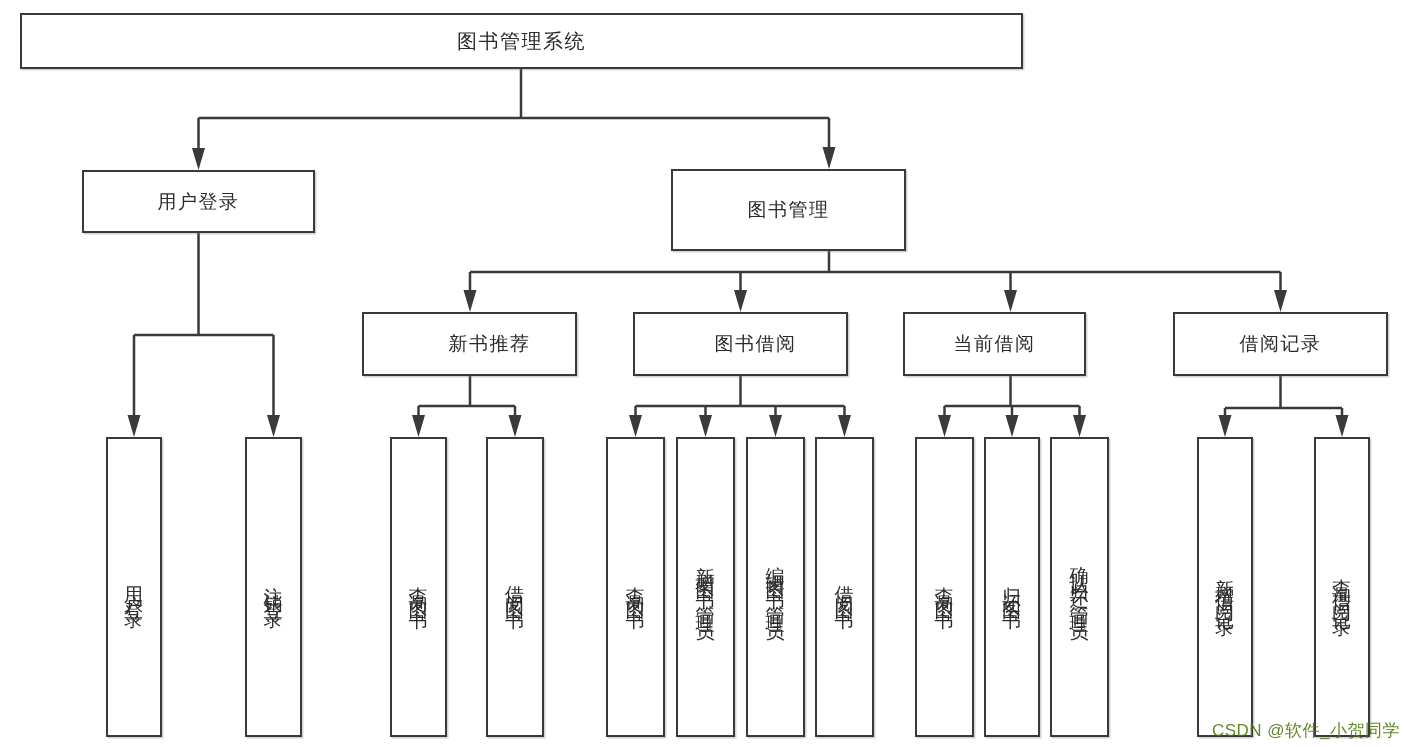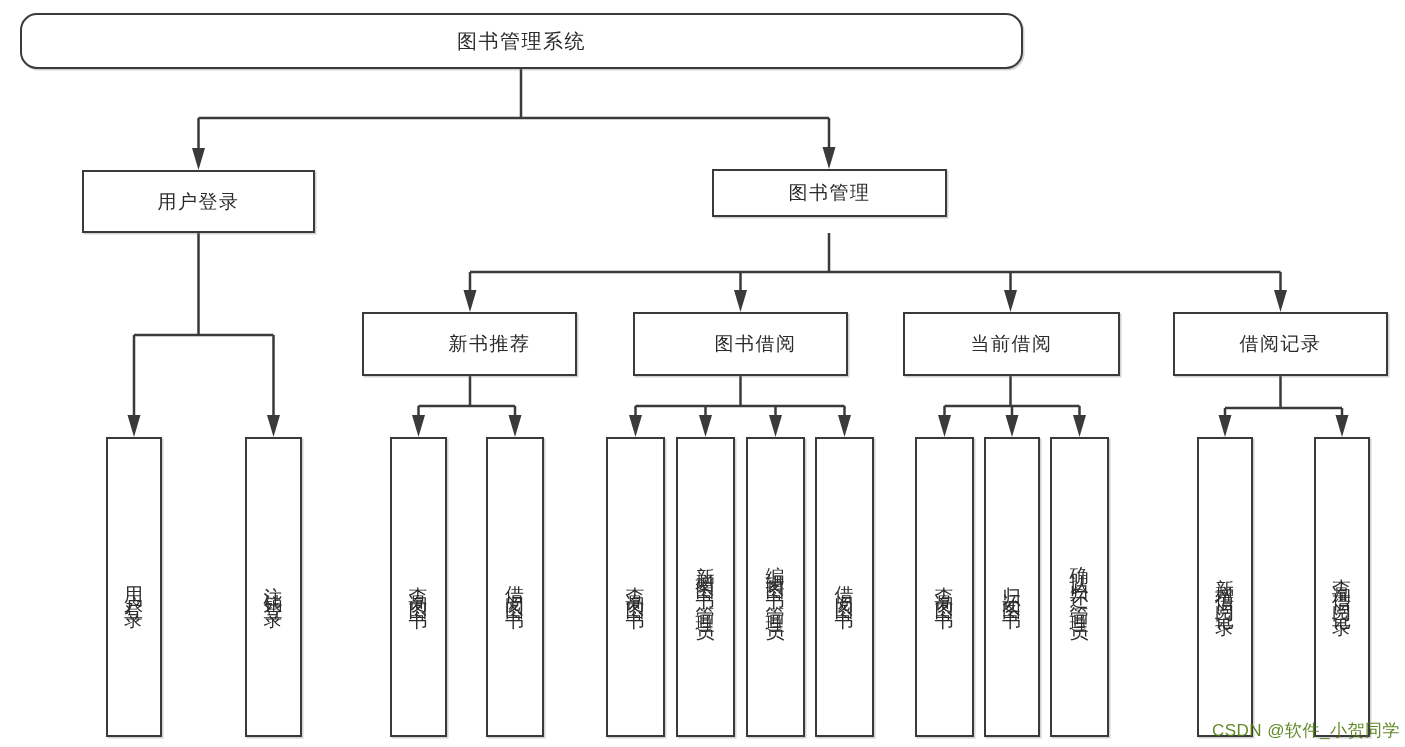--- a/index.html
+++ b/index.html
@@ -64,28 +64,28 @@
       M470,312 l-6.5,-22 h13 Z    M740.5,312 l-6.5,-22 h13 Z
       M1010.5,312 l-6.5,-22 h13 Z M1280.5,312 l-6.5,-22 h13 Z
       M418.5,437 l-6.5,-22 h13 Z  M515,437 l-6.5,-22 h13 Z
       M635.5,437 l-6.5,-22 h13 Z  M705.5,437 l-6.5,-22 h13 Z
       M775.5,437 l-6.5,-22 h13 Z  M844.5,437 l-6.5,-22 h13 Z
       M944.5,437 l-6.5,-22 h13 Z  M1012,437 l-6.5,-22 h13 Z
       M1079.5,437 l-6.5,-22 h13 Z M1225,437 l-6.5,-22 h13 Z
       M1342,437 l-6.5,-22 h13 Z"></path>
   </svg>
 
-  <div class="node root" style="left:20px;top:13px;width:1003px;height:56px;border-radius:17px;">图书管理系统</div>
+  <div class="node root" style="left:20px;top:13px;width:1003px;height:56px;">图书管理系统</div>
 
   <div class="node" style="left:82px;top:170px;width:233px;height:63px;">用户登录</div>
-  <div class="node" style="left:712px;top:169px;width:235px;height:48px;">图书管理</div>
+  <div class="node" style="left:671px;top:169px;width:235px;height:82px;">图书管理</div>
 
   <div class="node" style="left:362px;top:312px;width:215px;height:64px;padding-left:40px;">新书推荐</div>
   <div class="node" style="left:633px;top:312px;width:215px;height:64px;padding-left:30px;">图书借阅</div>
-  <div class="node" style="left:903px;top:312px;width:217px;height:64px;">当前借阅</div>
+  <div class="node" style="left:903px;top:312px;width:183px;height:64px;">当前借阅</div>
   <div class="node" style="left:1173px;top:312px;width:215px;height:64px;">借阅记录</div>
 
   <div class="node vnode" style="left:106px;top:437px;width:56px;height:300px;">用户登录</div>
   <div class="node vnode" style="left:245px;top:437px;width:57px;height:300px;">注销登录</div>
 
   <div class="node vnode" style="left:390px;top:437px;width:57px;height:300px;">查询图书</div>
   <div class="node vnode" style="left:486px;top:437px;width:58px;height:300px;">借阅图书</div>
 
   <div class="node vnode" style="left:606px;top:437px;width:59px;height:300px;">查询图书</div>
   <div class="node vnode" style="left:676px;top:437px;width:59px;height:300px;">新增图书（管理员）</div>

